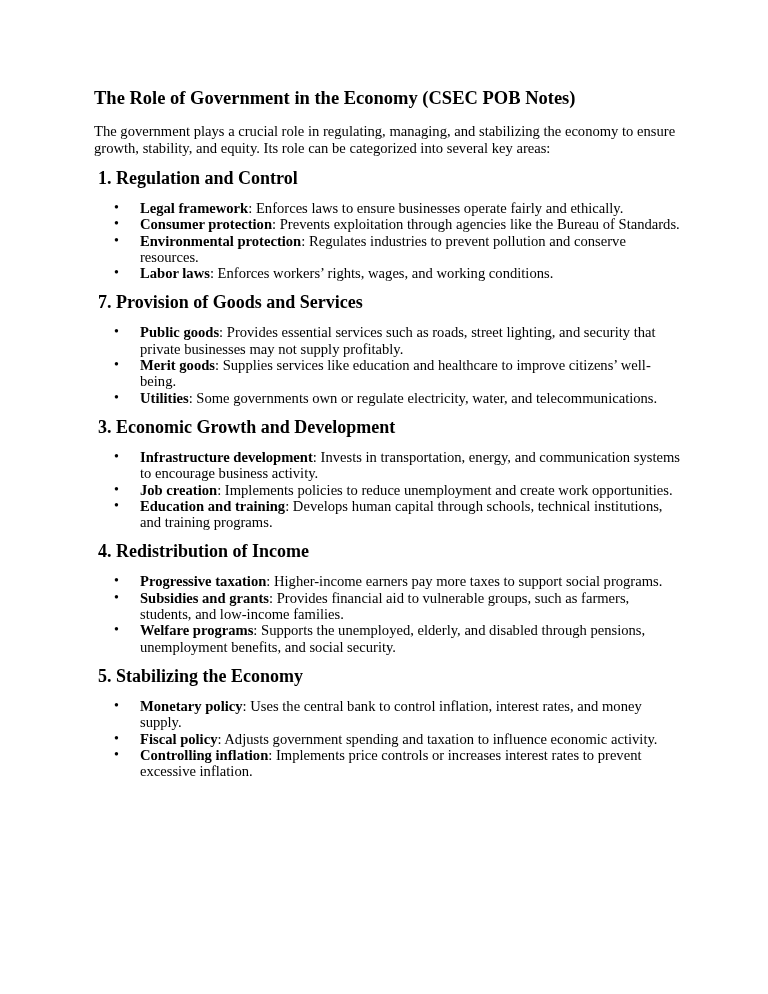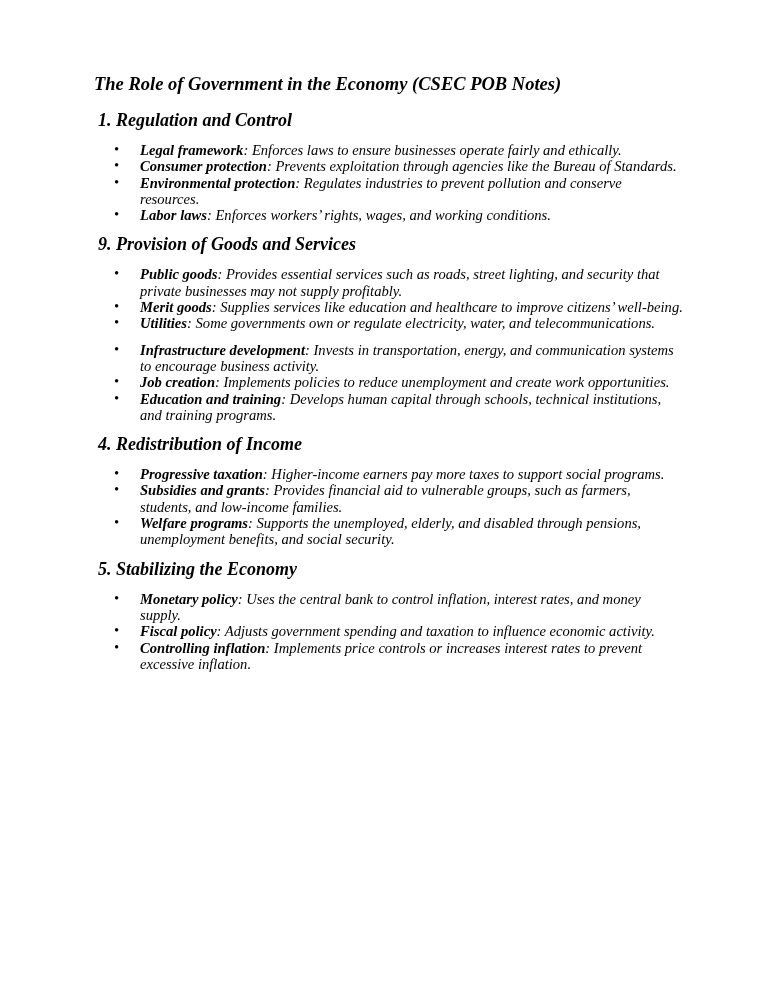--- a/index.html
+++ b/index.html
@@ -1,47 +1,49 @@
 <!DOCTYPE html>
 <html><head>
 <meta charset="utf-8">
 <style>
   html, body { margin: 0; padding: 0; background: #ffffff; }
   body { width: 768px; height: 994px; position: relative; overflow: hidden;
          font-family: "Liberation Serif", "DejaVu Serif", serif; color: #000; }
-  .page { position: absolute; left: 94px; top: 73px; width: 590px; font-style: italic; }
+  .page { position: absolute; left: 94px; top: 87px; width: 590px; }
   h1.title { font-size: 18.5px; font-weight: bold; margin: 0 0 14px 0; line-height: 22px; }
   p.intro { font-size: 14.6px; line-height: 16.5px; margin: 0 0 11px 0; }
   h2.section { font-size: 18px; font-weight: bold; margin: 0 0 11px 4px; line-height: 22px; }
   ul.items { list-style: none; margin: 0 0 10px 0; padding: 0; }
   ul.items li { position: relative; padding-left: 46px; font-size: 14.6px; line-height: 16.3px; margin: 0; }
   ul.items li .bullet { position: absolute; left: 20px; top: 0; font-size: 14px; }
   ul.items li b { font-weight: bold; }
 </style>
 </head>
 <body>
 
 <div class="page">
   <h1 class="title">The Role of Government in the Economy (CSEC POB Notes)</h1>
+  <p class="intro">The government plays a crucial role in regulating, managing, and stabilizing the economy to ensure growth, stability, and equity. Its role can be categorized into several key areas:</p>
 
   <h2 class="section">1. Regulation and Control</h2>
   <ul class="items">
     <li><span class="bullet">•</span><b>Legal framework</b><span>: Enforces laws to ensure businesses operate fairly and ethically.</span></li>
     <li><span class="bullet">•</span><b>Consumer protection</b><span>: Prevents exploitation through agencies like the Bureau of Standards.</span></li>
     <li><span class="bullet">•</span><b>Environmental protection</b><span>: Regulates industries to prevent pollution and conserve resources.</span></li>
     <li><span class="bullet">•</span><b>Labor laws</b><span>: Enforces workers’ rights, wages, and working conditions.</span></li>
   </ul>
 
-  <h2 class="section">9. Provision of Goods and Services</h2>
+  <h2 class="section">7. Provision of Goods and Services</h2>
   <ul class="items">
     <li><span class="bullet">•</span><b>Public goods</b><span>: Provides essential services such as roads, street lighting, and security that private businesses may not supply profitably.</span></li>
     <li><span class="bullet">•</span><b>Merit goods</b><span>: Supplies services like education and healthcare to improve citizens’ well-being.</span></li>
     <li><span class="bullet">•</span><b>Utilities</b><span>: Some governments own or regulate electricity, water, and telecommunications.</span></li>
   </ul>
 
+  <h2 class="section">3. Economic Growth and Development</h2>
   <ul class="items">
     <li><span class="bullet">•</span><b>Infrastructure development</b><span>: Invests in transportation, energy, and communication systems to encourage business activity.</span></li>
     <li><span class="bullet">•</span><b>Job creation</b><span>: Implements policies to reduce unemployment and create work opportunities.</span></li>
     <li><span class="bullet">•</span><b>Education and training</b><span>: Develops human capital through schools, technical institutions, and training programs.</span></li>
   </ul>
 
   <h2 class="section">4. Redistribution of Income</h2>
   <ul class="items">
     <li><span class="bullet">•</span><b>Progressive taxation</b><span>: Higher-income earners pay more taxes to support social programs.</span></li>
     <li><span class="bullet">•</span><b>Subsidies and grants</b><span>: Provides financial aid to vulnerable groups, such as farmers, students, and low-income families.</span></li>

